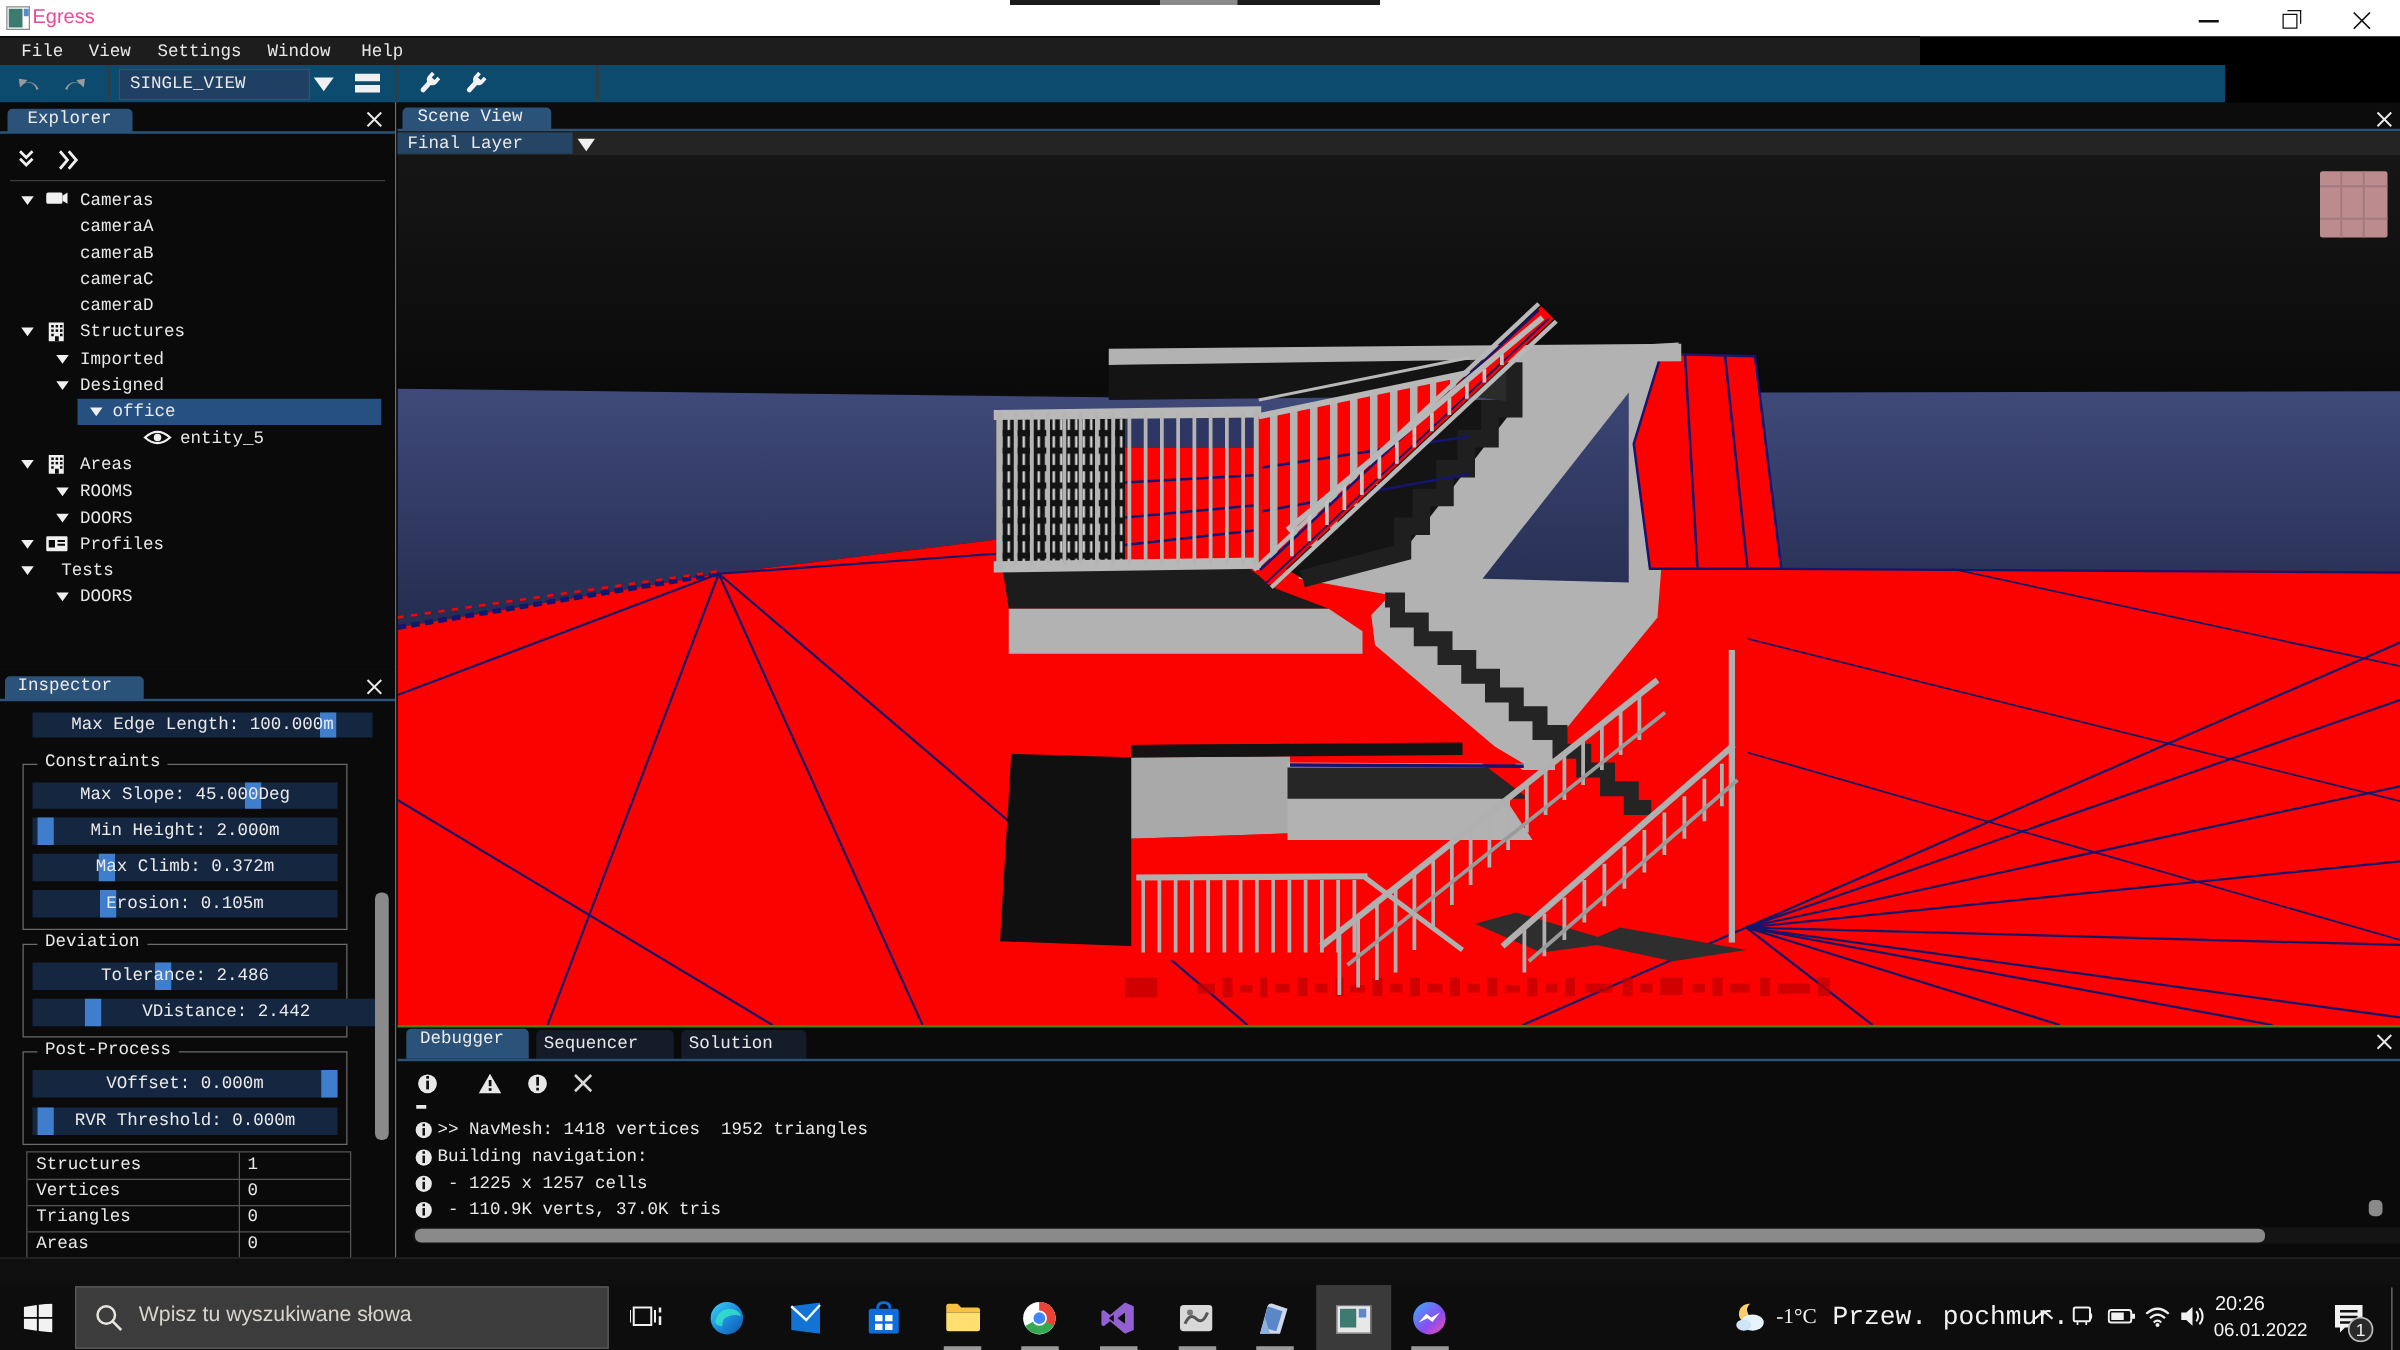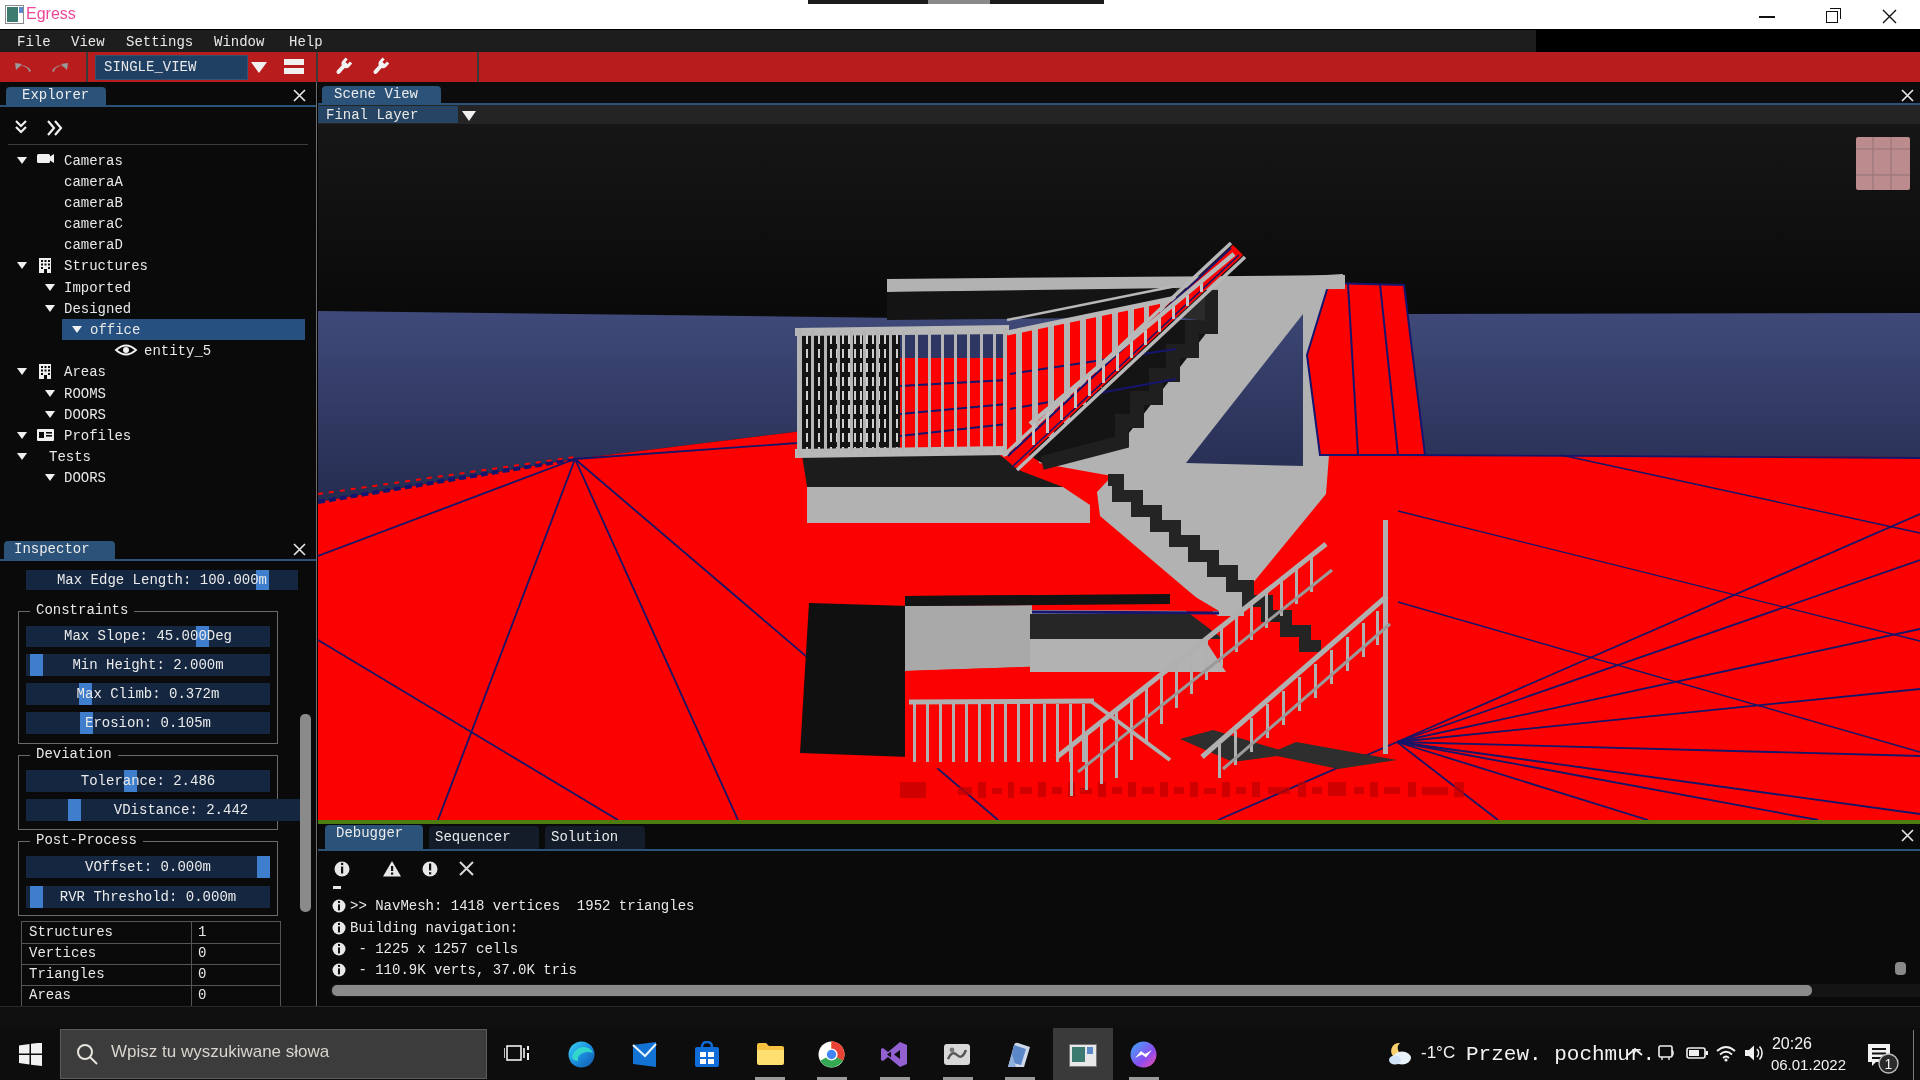--- a/index.html
+++ b/index.html
@@ -34,21 +34,21 @@
 </div>
 
 <div class="abs" style="left:0;top:29px;width:1536px;height:23px;background:#1d1d1d;border-top:1px solid #000;">
   <div class="mono abs" style="left:17px;top:4px;">File</div>
   <div class="mono abs" style="left:71px;top:4px;">View</div>
   <div class="mono abs" style="left:126px;top:4px;">Settings</div>
   <div class="mono abs" style="left:214px;top:4px;">Window</div>
   <div class="mono abs" style="left:289px;top:4px;">Help</div>
 </div>
 
-<div class="abs" style="left:0;top:52px;width:1920px;height:30px;background:#b91c1c;">
+<div class="abs" style="left:0;top:52px;width:1780px;height:30px;background:#0c4a6e;">
   <svg class="abs" style="left:14px;top:7px;" width="58" height="17">
     <path d="M15,13 A6.5,6.5 0 0 0 4.5,8.5 L2,11 L1,4 L8,5 L6,7 A9,9 0 0 1 17,12 Z" fill="#9a9a9a"></path>
     <path d="M40,13 A6.5,6.5 0 0 1 50.5,8.5 L53,11 L54,4 L47,5 L49,7 A9,9 0 0 0 38,12 Z" fill="#9a9a9a"></path>
   </svg>
   <div class="abs" style="left:86px;top:0;width:2px;height:30px;background:#3a3a3a;"></div>
   <div class="abs" style="left:95px;top:3px;width:151px;height:23px;background:#1f3f63;border:1px solid #35516f;"></div>
   <div class="mono abs" style="left:104px;top:7px;">SINGLE_VIEW</div>
   <svg class="abs" style="left:250px;top:9px;" width="18" height="13">
       <path d="M1,1 L17,1 L9,12 Z" fill="#f0f0f0"></path>
     </svg>
@@ -492,21 +492,21 @@
         <line x1="1555" y1="13" x2="1555" y2="66"></line>
             <line x1="1573" y1="13" x2="1573" y2="66"></line>
         <line x1="1538" y1="25" x2="1592" y2="25"></line>
             <line x1="1538" y1="51" x2="1592" y2="51"></line>
       </g>
     </g>
   </svg>
   </div>
 </div>
 
-<div class="abs" style="left:318px;top:820px;width:1602px;height:186px;background:#0a0a0a;border-top:4px solid #4d7c0f;">
+<div class="abs" style="left:318px;top:820px;width:1602px;height:186px;background:#0a0a0a;border-top:2px solid #4d7c0f;">
   <div class="abs" style="left:111px;top:2px;width:110px;height:23px;background:#141c2a;border-radius:4px 4px 0 0;"></div>
   <div class="abs" style="left:227px;top:2px;width:100px;height:23px;background:#141c2a;border-radius:4px 4px 0 0;"></div>
   <div class="tab abs" style="left:7px;top:1px;width:98px;height:24px;"><span style="margin-left:11px;">Debugger</span></div>
   <div class="mono abs" style="left:117px;top:5px;">Sequencer</div>
   <div class="mono abs" style="left:233px;top:5px;">Solution</div>
   <div class="abs" style="left:0;top:25px;width:1602px;height:2px;background:#2b5278;"></div>
   <svg class="abs" style="left:1583px;top:5px;" width="13" height="13">
       <path d="M1,1 L12,12 M12,1 L1,12" stroke="#e8e8e8" stroke-width="1.6"></path>
     </svg>
   <div id="dbgicons">
@@ -662,21 +662,21 @@
   <div class="abs" style="left:880px;top:49px;width:30px;height:3px;background:#9a9a9a;"></div>
   <div class="abs" style="left:943px;top:49px;width:30px;height:3px;background:#9a9a9a;"></div>
   <div class="abs" style="left:1005px;top:49px;width:30px;height:3px;background:#9a9a9a;"></div>
   <div class="abs" style="left:1129px;top:49px;width:30px;height:3px;background:#9a9a9a;"></div>
 
   <svg class="abs" style="left:1386px;top:13px;" width="28" height="26">
     <path d="M14,2 A8,8 0 1 0 20,14 A7,7 0 0 1 14,2 Z" fill="#f8d06b"></path>
     <ellipse cx="16" cy="17" rx="9" ry="6.5" fill="#e8f2fb"></ellipse>
     <ellipse cx="9" cy="19" rx="6" ry="4.5" fill="#cfe4f7"></ellipse>
   </svg>
-  <div class="abs" style="left:1421px;top:15px;font-family:Liberation Sans, sans-serif;font-size:17px;color:#f2f2f2;">-1°C</div>
+  <div class="abs" style="left:1421px;top:15px;font-family:Liberation Serif, serif;font-size:17px;color:#f2f2f2;">-1°C</div>
   <div class="abs" style="left:1466px;top:15px;font-family:Liberation Mono, monospace;font-size:21px;color:#f2f2f2;">Przew. pochmur.</div>
 
   <svg class="abs" style="left:1626px;top:18px;" width="18" height="14">
       <path d="M2,9 L9,3 L16,9" fill="none" stroke="#f0f0f0" stroke-width="1.8"></path>
     </svg>
   <svg class="abs" style="left:1656px;top:15px;" width="22" height="20">
     <rect x="3" y="3" width="13" height="11" rx="1.5" fill="none" stroke="#f0f0f0" stroke-width="1.6"></rect>
     <path d="M16,7 a5,5 0 0 1 0,6 M6,14 L6,17 M13,14 L13,17" stroke="#f0f0f0" stroke-width="1.4" fill="none"></path>
   </svg>
   <svg class="abs" style="left:1686px;top:17px;" width="24" height="16">

